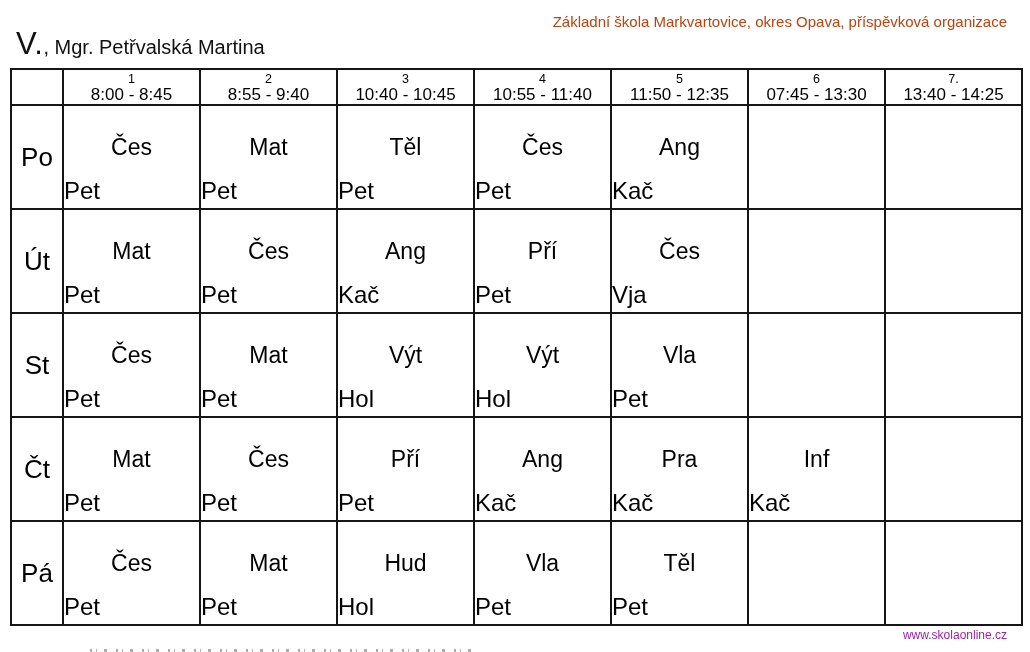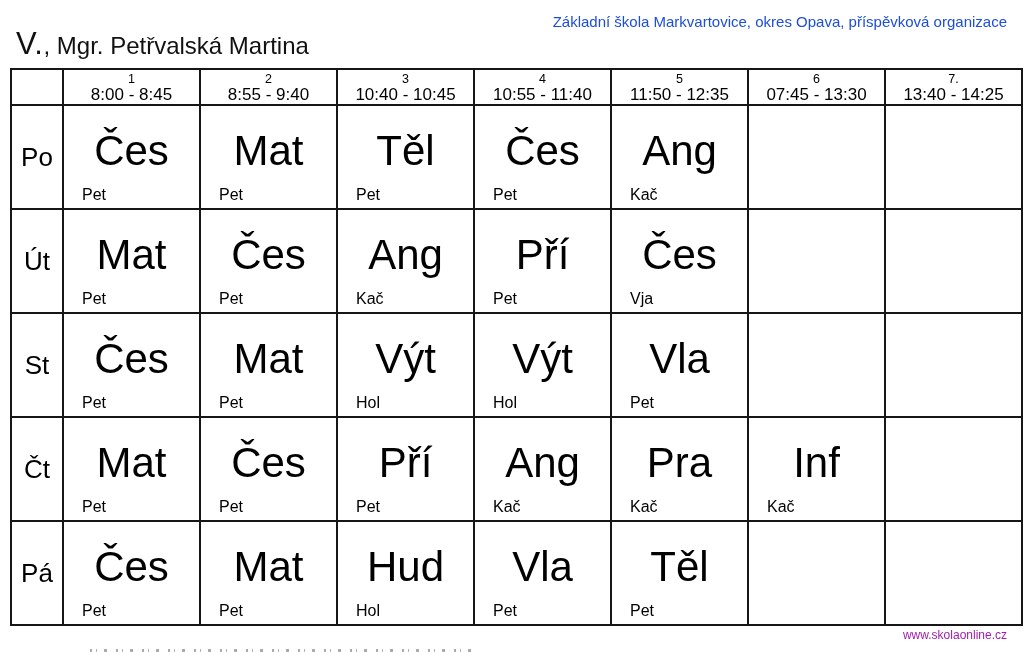--- a/index.html
+++ b/index.html
@@ -1,40 +1,40 @@
 <!DOCTYPE html>
 <html><head>
 <meta charset="utf-8">
 <style>
   * { margin:0; padding:0; box-sizing:border-box; }
   html,body { width:1030px; height:652px; background:#ffffff; color:#000;
     font-family:"Liberation Sans","DejaVu Sans",sans-serif; overflow:hidden; position:relative; }
 
-  .school-name { position:absolute; top:13px; right:23px; font-size:15px; color:#1d4ed8; }
+  .school-name { position:absolute; top:13px; right:23px; font-size:15px; color:#c2410c; }
 
   .page-title { position:absolute; left:16px; top:28px; display:flex; align-items:baseline; color:#111; }
   .class-label { font-size:31px; line-height:1; letter-spacing:.5px; }
-  .teacher-name { font-size:24px; }
+  .teacher-name { font-size:20px; }
 
   table.timetable { position:absolute; left:10px; top:68px; border-collapse:collapse;
     table-layout:fixed; width:1011px; background:#fff; }
   .timetable th, .timetable td { border:2px solid #161616; padding:0; font-weight:normal; }
 
   thead th { height:36px; vertical-align:middle; text-align:center;
     font-size:12.5px; line-height:15px; padding-top:1px; }
   .period-num { font-size:12.5px; }
   .period-time { font-size:17px; }
 
   tbody th.day-cell { width:52px; font-size:26px; text-align:center; vertical-align:middle; }
   tbody td { height:102px; vertical-align:bottom; }
 
   .cell { display:flex; flex-direction:column; height:102px; }
   .subject { flex:1 1 auto; display:flex; align-items:center; justify-content:center;
-    font-size:42px; line-height:1; padding-top:9px;text-align:center; }
-  .teacher { font-size:16px; line-height:1; padding:0 0 5px 18px; text-align:left; }
+    font-size:23px; line-height:1; padding-top:9px;text-align:center; }
+  .teacher { font-size:24px; line-height:1; padding:0 0 5px 0; text-align:left; }
 
   .footer-link { position:absolute; top:628px; right:23px; font-size:12px; color:#a21caf; }
 
   .cutoff-text-strip { position:absolute; left:90px; top:649px; width:390px; height:3px;
     opacity:.45;
     background:repeating-linear-gradient(90deg,#444 0 2px,transparent 2px 6px,#555 6px 7px,
       transparent 7px 14px,#444 14px 17px,transparent 17px 26px); }
 </style>
 </head>
 <body>

